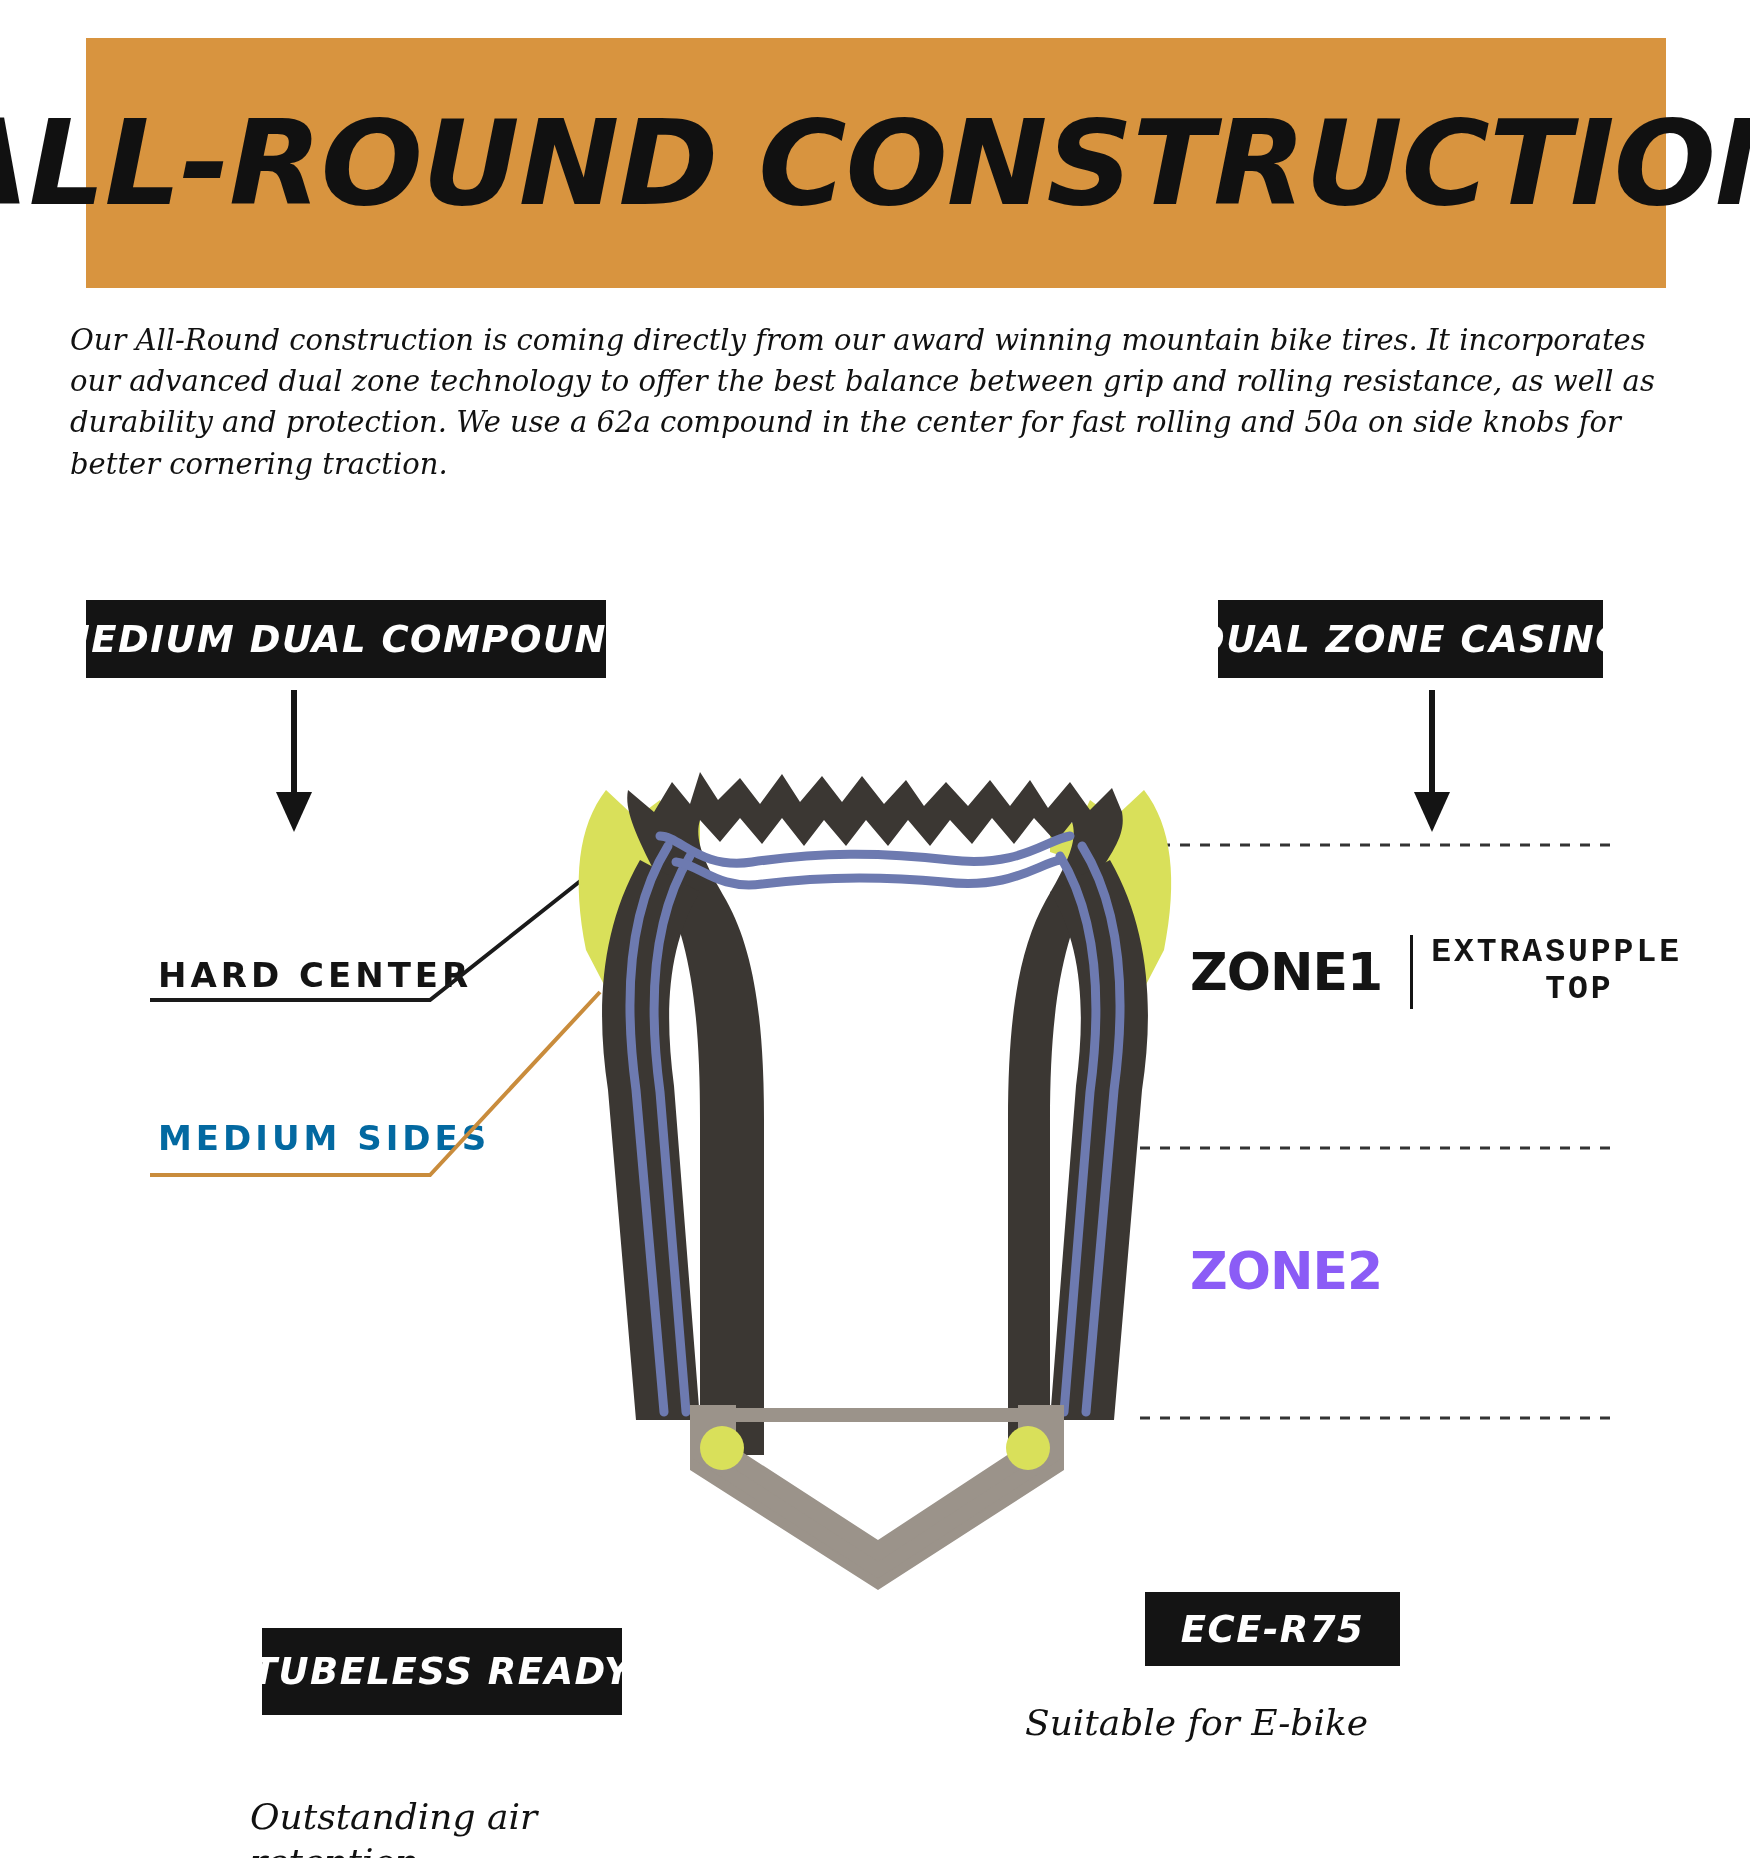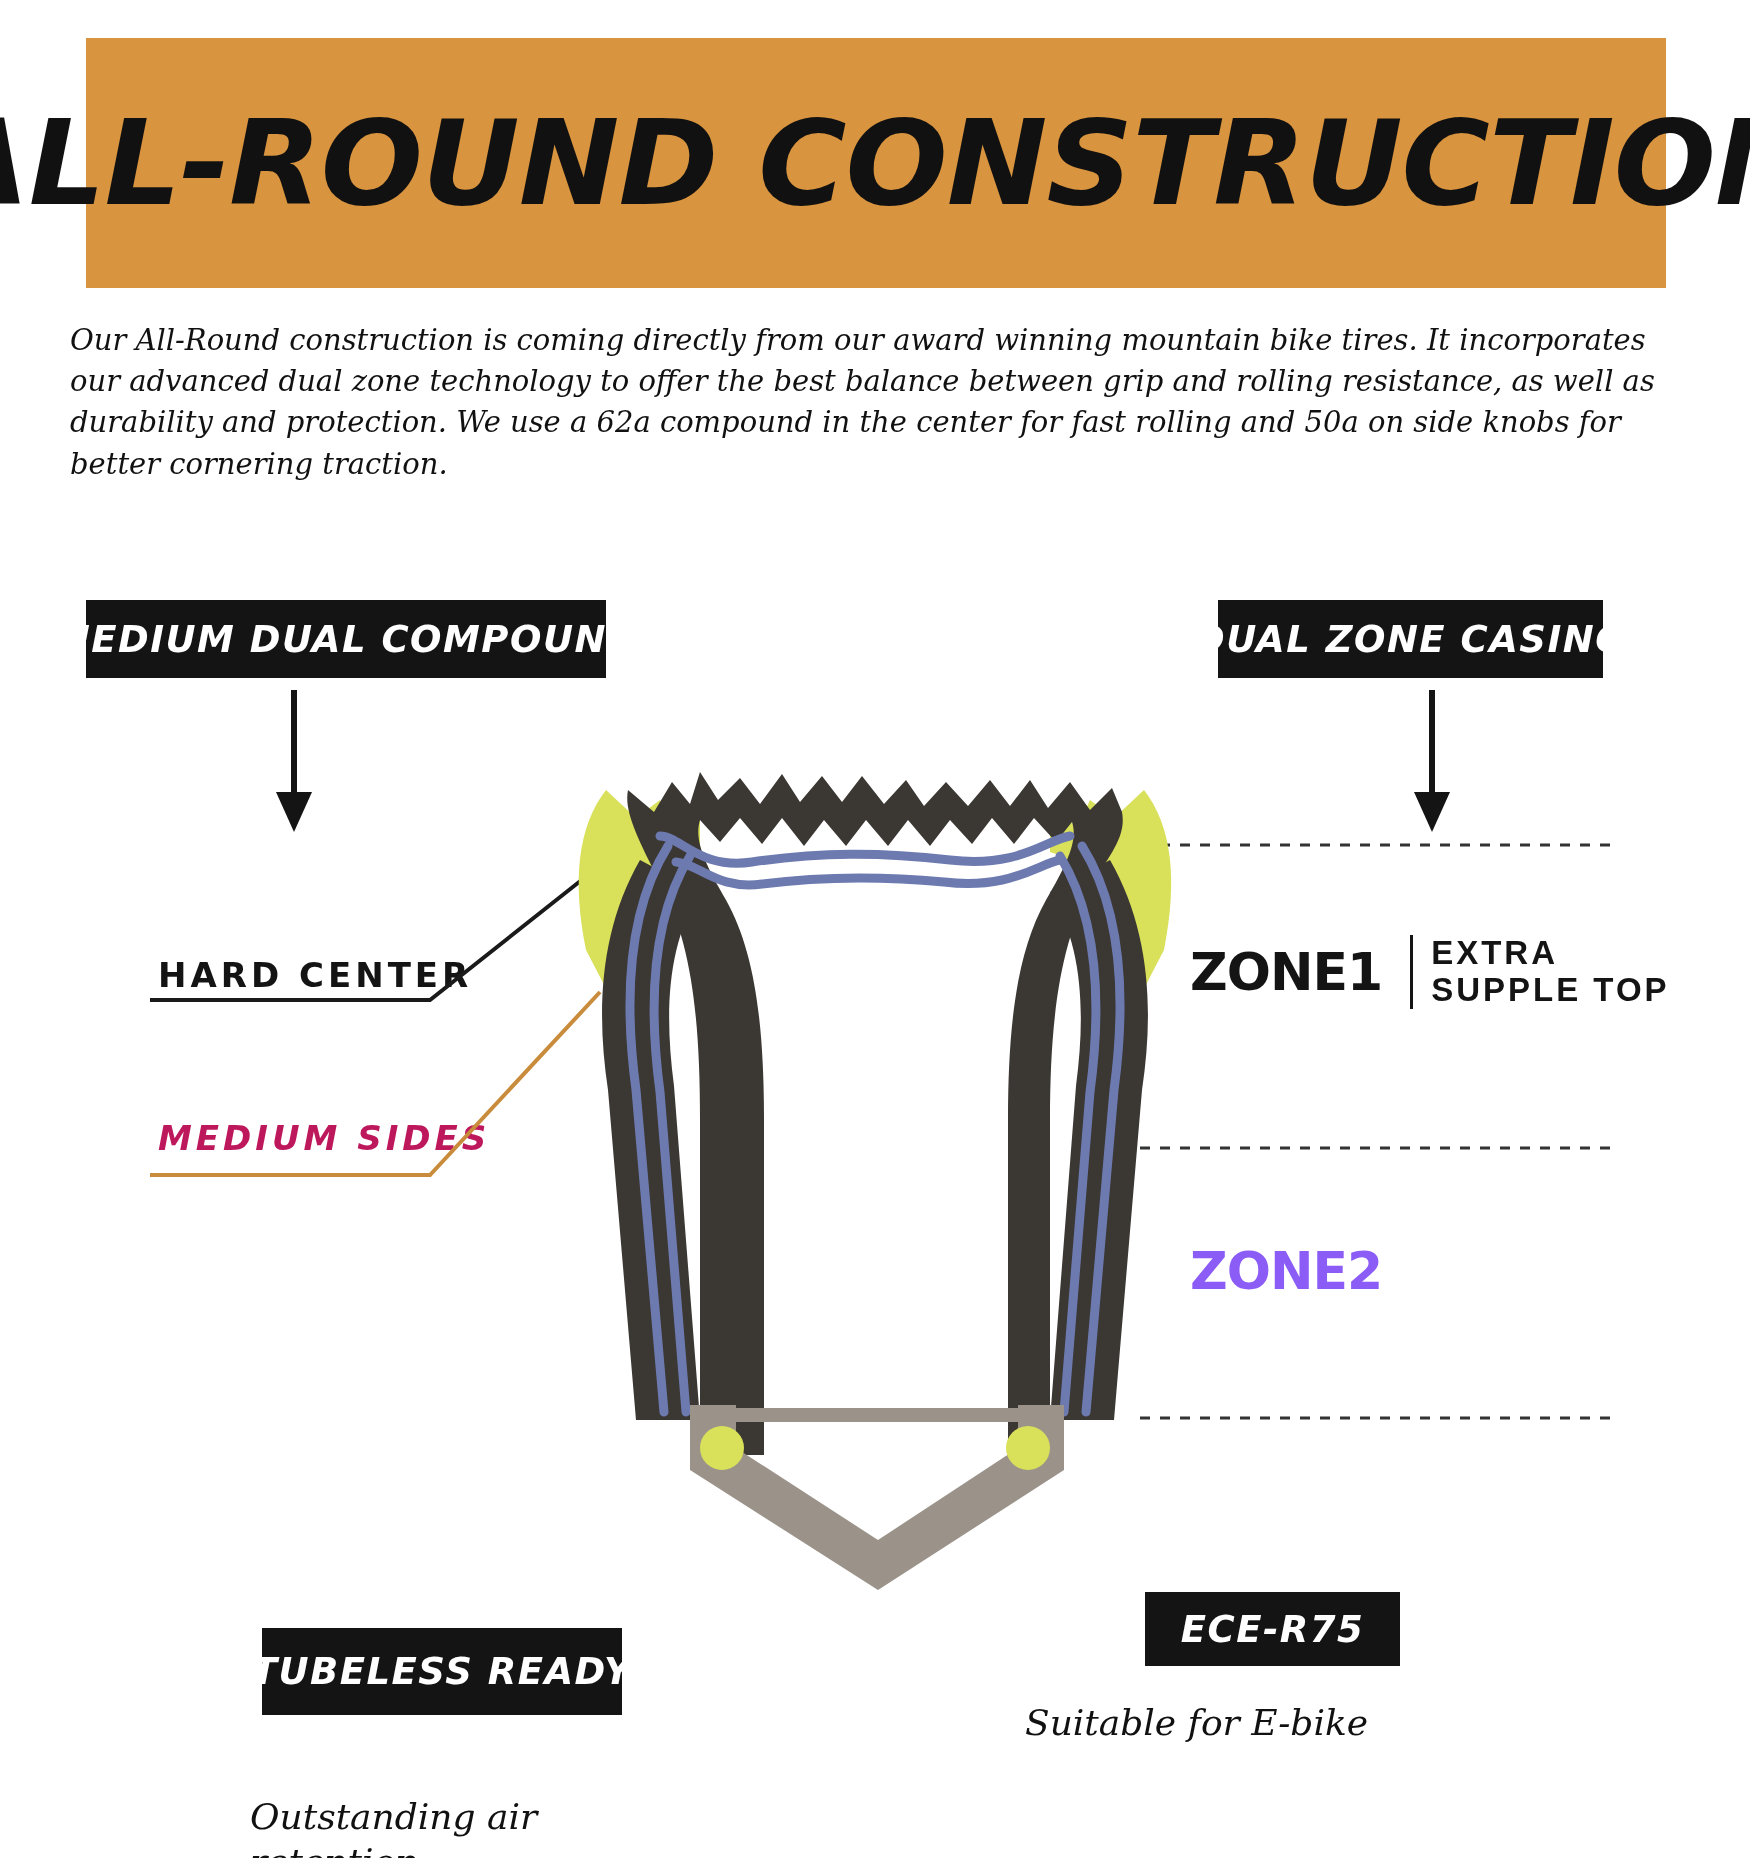--- a/index.html
+++ b/index.html
@@ -126,49 +126,48 @@
     font-weight: bold;
     font-size: 34px;
     letter-spacing: 4px;
     color: #141414;
     white-space: nowrap;
   }
   #label-hard-center { left: 158px; top: 955px; }
   #label-medium-sides {
     left: 158px;
     top: 1118px;
-    color: #be185d;
-    font-style: italic;
+    color: #0369a1;
   }
 
   
   .zone-block {
     position: absolute;
     display: flex;
     align-items: stretch;
   }
   .zone-name {
     font-family: "DejaVu Sans", sans-serif;
     font-weight: bold;
     font-size: 52px;
     letter-spacing: -1px;
     line-height: 1;
     display: flex;
     align-items: center;
     padding-right: 28px;
   }
   .zone-desc {
-    font-family: Liberation Sans, sans-serif;
+    font-family: Liberation Mono, monospace;
     font-weight: bold;
     font-size: 33px;
     letter-spacing: 3px;
     line-height: 1.12;
     padding-left: 18px;
     display: flex;
-    flex-direction: column;
+    flex-direction: row;
     justify-content: space-between;
   }
   #zone1 { left: 1190px; top: 935px; }
   #zone1 .zone-name { color: #141414; }
   #zone1 .zone-desc { color: #141414; border-left: 3px solid #141414; }
   #zone2 { left: 1190px; top: 1245px; }
   #zone2 .zone-name { color: #8b5cf6; }
   #zone2 .zone-desc { color: #2d2d2d; border-left: 3px solid #2d2d2d; }
 
   

